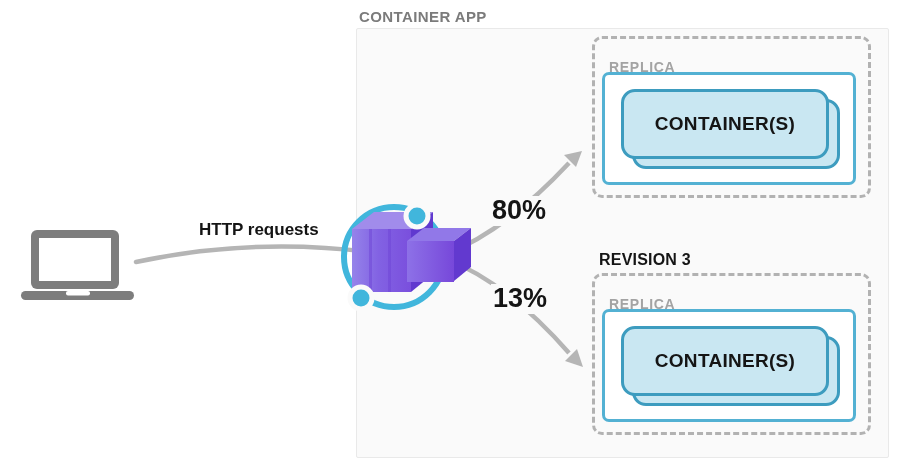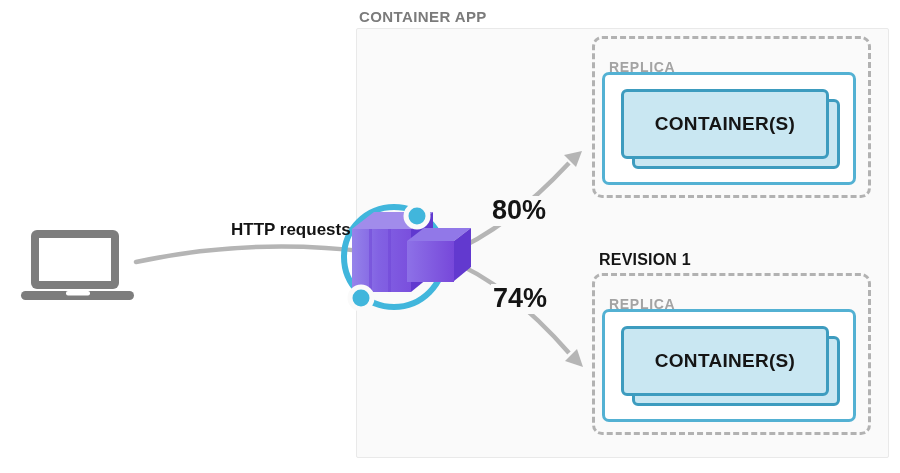--- a/index.html
+++ b/index.html
@@ -12,21 +12,20 @@
     background:#fafafa;border:1px solid #e9e9e9;border-radius:2px;box-sizing:border-box;
   }
   .app-title{
     position:absolute;left:359px;top:8px;font-size:15px;font-weight:700;
     color:#7b7b7b;letter-spacing:0.4px;white-space:nowrap;
   }
   .svg-layer{position:absolute;left:0;top:0;width:900px;height:473px;}
   .http-label{
     position:absolute;left:199px;top:220px;font-size:17px;font-weight:700;color:#141414;
     white-space:nowrap;
-    margin-left:32px;
   }
   .pct{
     position:absolute;font-size:27px;font-weight:700;color:#141414;
     background:#fafafa;padding:0 2px;line-height:1.1;white-space:nowrap;
   }
   .pct-80{left:490px;top:196px;}
   .pct-20{left:491px;top:284px;}
   .revision{position:absolute;left:592px;width:279px;}
   .rev1{top:36px;}
   .rev2{top:251px;}
@@ -41,21 +40,21 @@
   .replica-label{
     position:absolute;left:14px;top:20px;font-size:14px;font-weight:700;
     color:#a3a3a3;letter-spacing:0.7px;white-space:nowrap;
   }
   .pod-box{
     position:absolute;left:7px;top:33px;width:254px;height:113px;background:#ffffff;
     border:3px solid #53b1d3;border-radius:7px;box-sizing:border-box;
   }
   .container-box{
     position:absolute;width:208px;height:70px;background:#c9e7f2;
-    border:3px solid #3d9cbf;border-radius:6px;box-sizing:border-box;
+    border:3px solid #3d9cbf;border-radius:14px;box-sizing:border-box;
   }
   .container-back{left:27px;top:24px;}
   .container-front{
     left:16px;top:14px;display:flex;align-items:center;justify-content:center;
     font-size:19px;font-weight:700;letter-spacing:0.3px;color:#151515;white-space:nowrap;
   }
 </style>
 </head>
 <body>
 
@@ -113,34 +112,34 @@
       <circle cx="361" cy="298" r="11" fill="#41b6dc" stroke="#fafafa" stroke-width="5"></circle>
     </g>
   </svg>
 
   <div class="app-title">CONTAINER APP</div>
 
   <div class="http-label">HTTP requests</div>
 
   <div class="pct pct-80">80%</div>
 
-  <div class="pct pct-20">74%</div>
+  <div class="pct pct-20">13%</div>
 
   <div class="revision rev1">
     <div class="replica-box">
       <div class="replica-label">REPLICA</div>
       <div class="pod-box">
         <div class="container-box container-back"></div>
         <div class="container-box container-front">CONTAINER(S)</div>
       </div>
     </div>
   </div>
 
   <div class="revision rev2">
-    <div class="rev-title">REVISION 1</div>
+    <div class="rev-title">REVISION 3</div>
     <div class="replica-box">
       <div class="replica-label">REPLICA</div>
       <div class="pod-box">
         <div class="container-box container-back"></div>
         <div class="container-box container-front">CONTAINER(S)</div>
       </div>
     </div>
   </div>
 
 </div>

